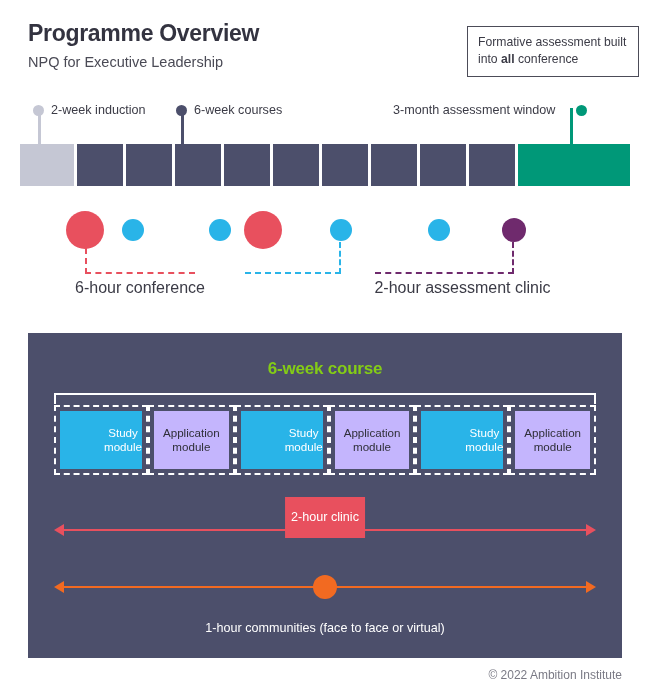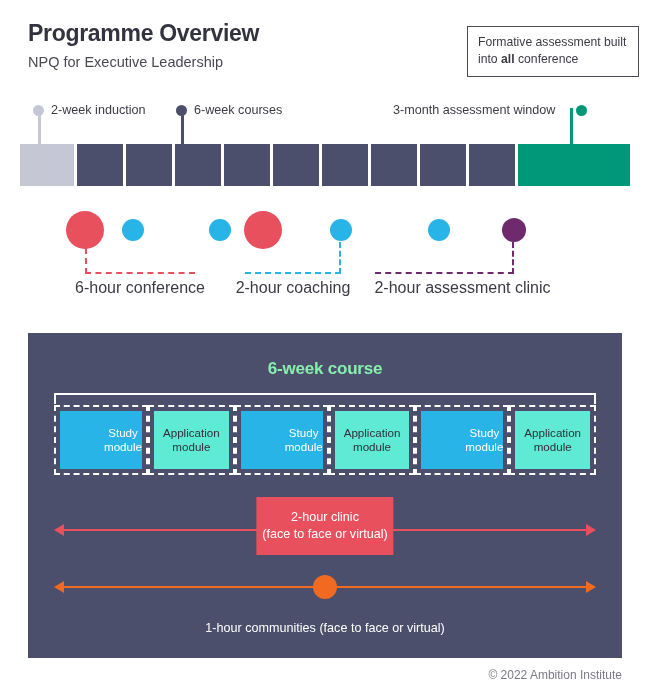--- a/index.html
+++ b/index.html
@@ -49,41 +49,41 @@
   .brk .vline{position:absolute;bottom:0;width:0;border-left:2px dashed;}
   .caption{position:absolute;font-size:16px;color:#3b3b46;white-space:nowrap;text-align:center;}
 
   
   .panel{
     position:absolute;left:28px;top:333px;width:594px;height:325px;
     background:#4c4f6b;
   }
   .panel-title{
     position:absolute;left:0;top:26px;width:100%;text-align:center;
-    color:#86efac;font-size:17px;font-weight:bold;letter-spacing:-0.2px;
+    color:#84cc16;font-size:17px;font-weight:bold;letter-spacing:-0.2px;
   }
   .course-bracket{
     position:absolute;left:26px;top:60px;width:542px;height:11px;
     border:2px solid #ffffff;border-bottom:none;box-sizing:border-box;
   }
   .modules{
     position:absolute;left:26px;top:72px;width:542px;height:70px;
     display:flex;gap:0;box-sizing:border-box;
   }
   .mod-wrap{
     flex:1 1 0;border:2px dashed #ffffff;box-sizing:border-box;
     padding:4px;display:flex;
   }
   .mod{
     flex:1 1 auto;display:flex;flex-direction:column;
     align-items:center;justify-content:center;
     font-size:11.6px;line-height:1.22;text-align:center;
   }
   .mod.study{background:#29b4e8;color:#ffffff;padding-left:44px;}
-  .mod.application{background:#5eead4;color:#2f2f38;}
+  .mod.application{background:#c4b5fd;color:#2f2f38;}
 
   
   .arrow-row{position:absolute;left:26px;width:542px;height:2px;}
   .arrow-row .line{position:absolute;left:9px;right:9px;top:0;height:2.4px;}
   .arrow-row .tipL,.arrow-row .tipR{
     position:absolute;top:-5px;width:0;height:0;
     border-top:6px solid transparent;border-bottom:6px solid transparent;
   }
   .arrow-row .tipL{left:0;border-right:10px solid;}
   .arrow-row .tipR{right:0;border-left:10px solid;}
@@ -167,21 +167,20 @@
     <div class="mk" style="width: 24px; height: 24px; left: 502px; top: 20px; background: rgb(111, 42, 109);"></div>
     <div class="brk" style="left: 85px; top: 50px; width: 110px; height: 26px;">
       <div class="hline" style="border-top-color: rgb(232, 80, 94);"></div>
       <div class="vline" style="border-left-color: rgb(232, 80, 94); height: 26px; left: 0px;"></div>
     </div>
     <div class="caption" style="left: 45px; top: 81px; width: 190px;">6-hour conference</div>
     <div class="brk" style="left: 245px; top: 44px; width: 96px; height: 32px;">
       <div class="hline" style="border-top-color: rgb(41, 180, 232);"></div>
       <div class="vline" style="border-left-color: rgb(41, 180, 232); height: 32px; right: 0px;"></div>
     </div>
-    <div class="caption" style="left: 205px; top: 81px; width: 176px;">2-hour coaching</div>
     <div class="brk" style="left: 375px; top: 44px; width: 139px; height: 32px;">
       <div class="hline" style="border-top-color: rgb(111, 42, 109);"></div>
       <div class="vline" style="border-left-color: rgb(111, 42, 109); height: 32px; right: 0px;"></div>
     </div>
     <div class="caption" style="left: 335px; top: 81px; width: 219px; padding-left: 18px;">2-hour assessment clinic</div>
   </div>
 
 <div class="panel">
 
   <div class="panel-title">6-week course</div>
@@ -227,21 +226,20 @@
       </div>
     </div>
 
   <div class="arrow-row" style="top:196px;">
     <div class="tipL" style="border-right-color:#e8505e;"></div>
     <div class="line" style="background:#e8505e;"></div>
     <div class="tipR" style="border-left-color:#e8505e;"></div>
   </div>
   <div class="clinic-box" style="top:164px;">
     <div>2-hour clinic</div>
-    <div>(face to face or virtual)</div>
   </div>
 
   <div class="arrow-row" style="top:253px;">
     <div class="tipL" style="border-right-color:#f26a21;"></div>
     <div class="line" style="background:#f26a21;"></div>
     <div class="tipR" style="border-left-color:#f26a21;"></div>
     <div class="comm-dot" style="top:1px;"></div>
   </div>
   <div class="comm-label" style="top:288px;text-align:center;">1-hour communities (face to face or virtual)</div>
 </div>

